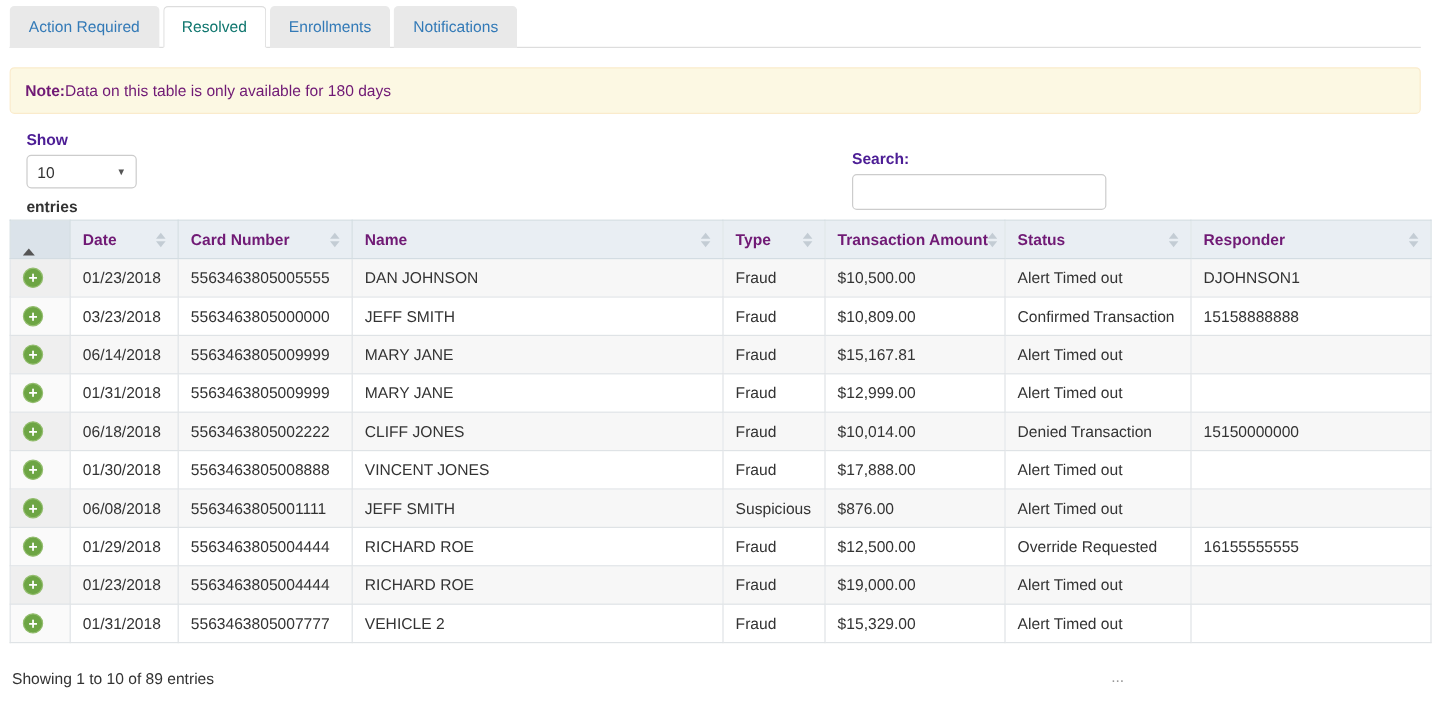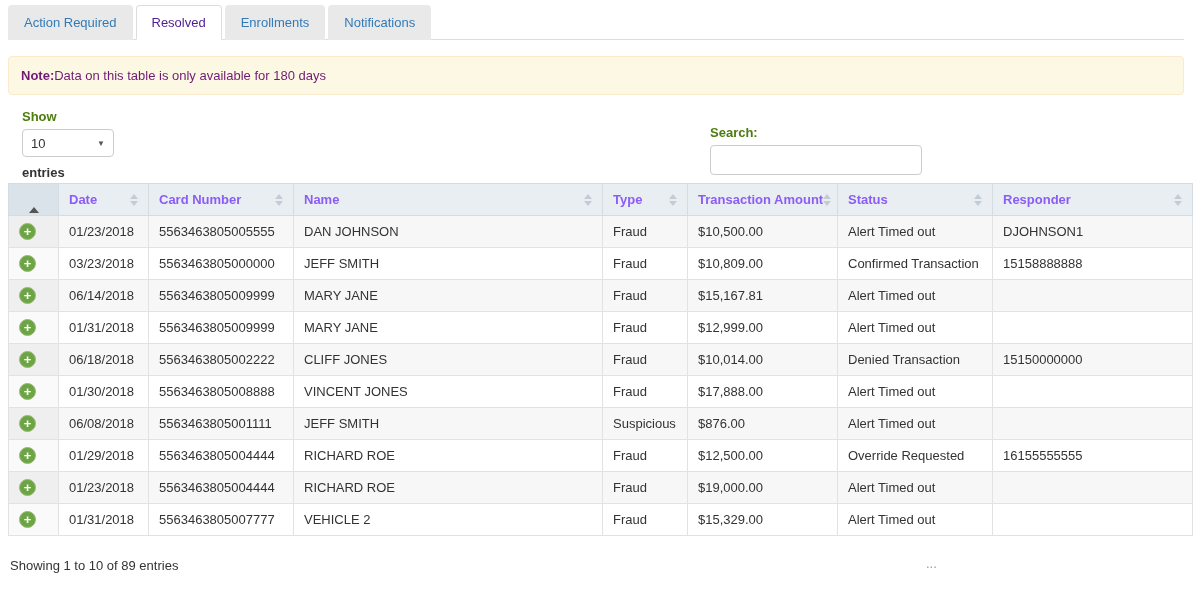--- a/index.html
+++ b/index.html
@@ -5,45 +5,45 @@
   * { box-sizing: border-box; margin: 0; padding: 0; }
   html,body { width:1200px; height:595px; background:#fff; overflow:hidden;
     font-family:"Liberation Sans", sans-serif; font-size:13px; color:#333; }
   .page { padding:5px 16px 0 8px; }
 
   
   .tabbar { display:flex; border-bottom:1px solid #ddd; padding-left:0; }
   .tab { padding:9px 15px; margin-right:3px; margin-bottom:-1px; cursor:pointer;
     border-radius:4px 4px 0 0; background:#e9e9e9; color:#337ab7;
     border:1px solid transparent; font-size:13px; }
-  .tab.active { background:#fff; color:#4c1d95; border:1px solid #ddd; border-bottom-color:#fff; }
+  .tab.active { background:#fff; color:#0f766e; border:1px solid #ddd; border-bottom-color:#fff; }
 
   
   .note { margin-top:16px; background:#fcf8e3; border:1px solid #faebcc; border-radius:4px;
     color:#701a75; padding:11px 12px; }
   .note b { font-weight:bold; }
 
   
   .controls { position:relative; margin-top:14px; height:74px; }
   .show-group { position:absolute; left:14px; top:0; }
-  .ctl-label { font-weight:bold; color:#4d7c0f; display:block; margin-bottom:5px; }
+  .ctl-label { font-weight:bold; color:#4c1d95; display:block; margin-bottom:5px; }
   .fake-select { width:92px; height:28px; border:1px solid #ccc; border-radius:4px;
     background:#fff; display:flex; align-items:center; justify-content:space-between;
     padding:0 8px; cursor:pointer; color:#333; }
   .fake-select .arrow { font-size:8px; color:#555; }
   .entries-label { font-weight:bold; display:block; margin-top:8px; }
   .search-group { position:absolute; left:702px; top:16px; }
   .search-group input { width:212px; height:30px; border:1px solid #ccc; border-radius:4px;
     padding:0 8px; font-family:inherit; font-size:13px; }
 
   
   table { width:1184px; border-collapse:collapse; table-layout:fixed; }
   th, td { border:1px solid #dfe3e6; padding:8px 10px; text-align:left;
     font-size:13px; overflow:hidden; white-space:nowrap; }
-  thead th { background:#e9eef3; font-weight:bold; color:#8b5cf6; border-color:#d3dce2;text-align:center; }
+  thead th { background:#e9eef3; font-weight:bold; color:#701a75; border-color:#d3dce2; }
   thead th.sorted { background:#dbe3ea; }
   .th-inner { display:flex; align-items:center; justify-content:space-between; }
   .carets { display:flex; flex-direction:column; align-items:center; line-height:0; }
   .caret-up { width:0; height:0; border-left:4px solid transparent; border-right:4px solid transparent;
     border-bottom:5px solid #c3ccd4; margin-bottom:2px; }
   .caret-down { width:0; height:0; border-left:4px solid transparent; border-right:4px solid transparent;
     border-top:5px solid #c3ccd4; }
   .sort-asc { width:0; height:0; border-left:5px solid transparent; border-right:5px solid transparent;
     border-bottom:6px solid #555; margin-left:auto; }
   tbody tr:nth-child(odd) td { background:#f7f7f7; }

